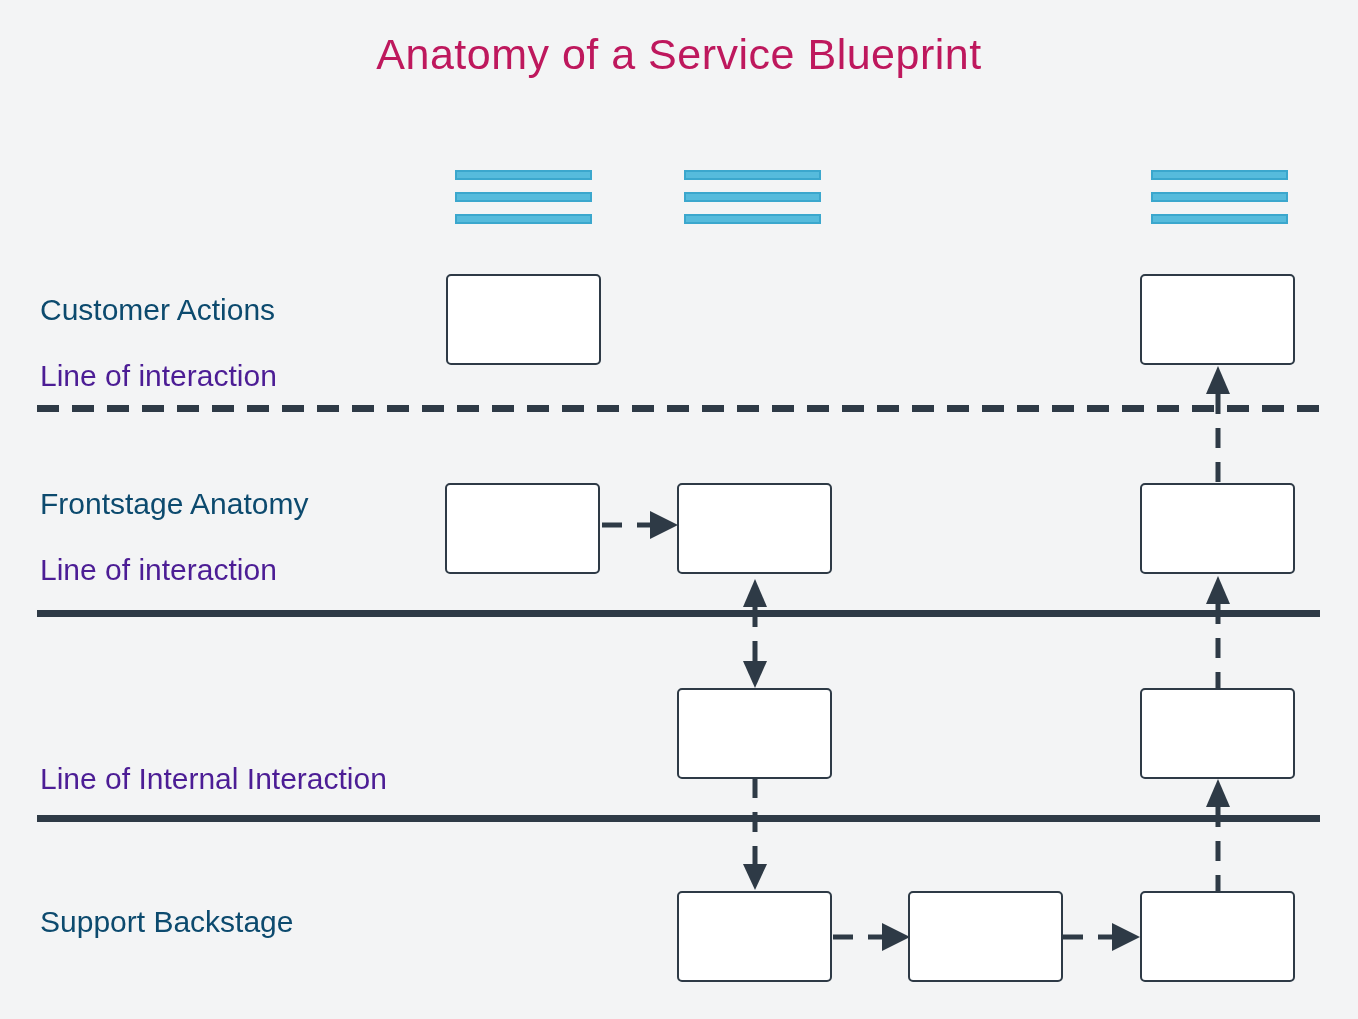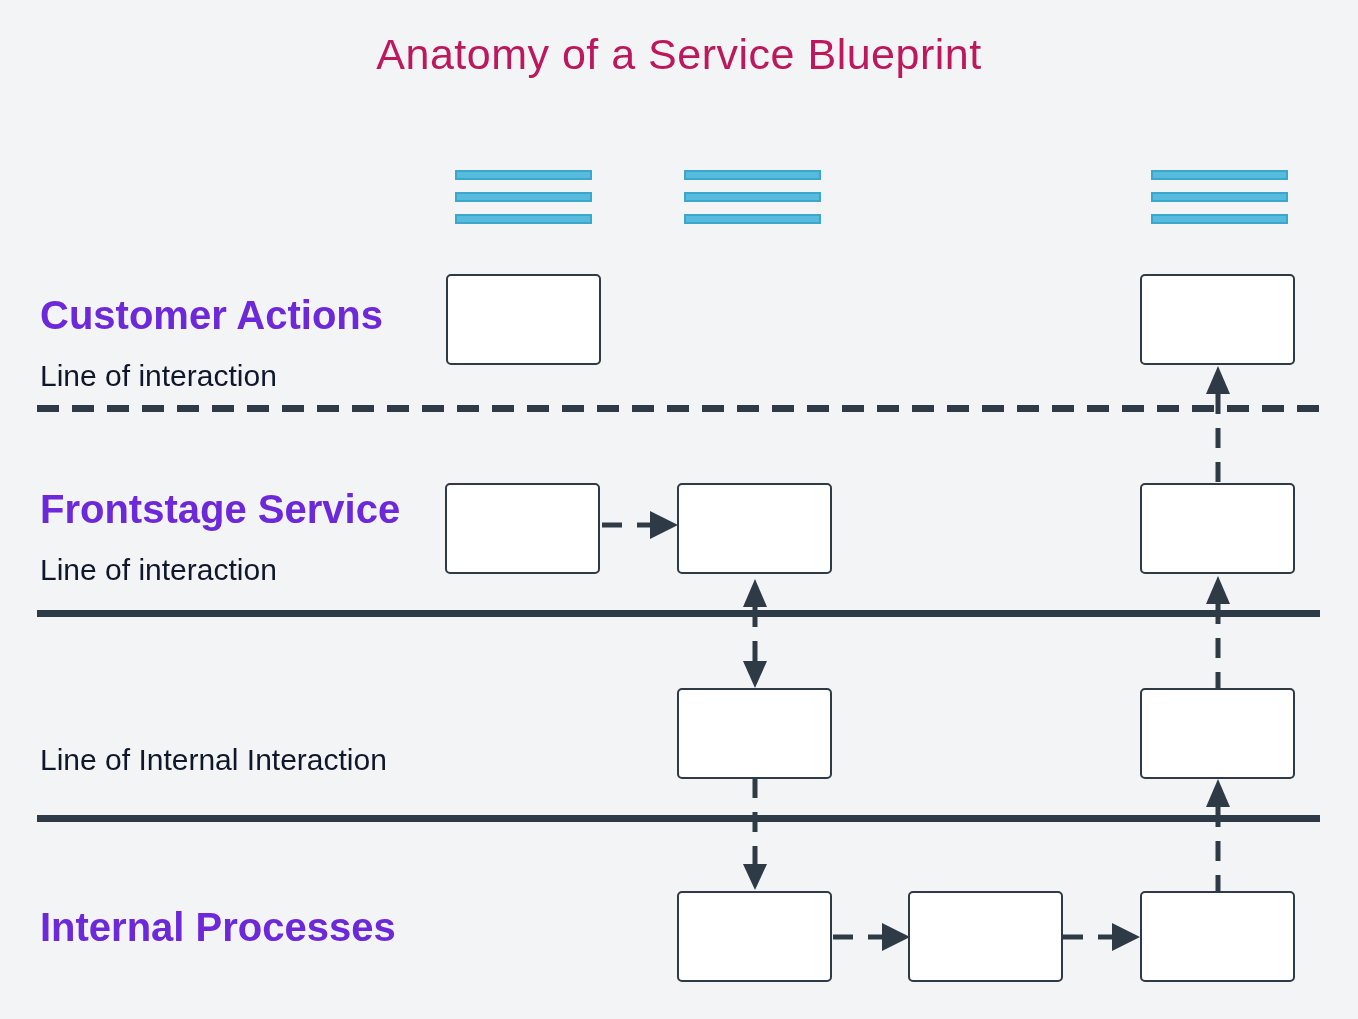--- a/index.html
+++ b/index.html
@@ -12,22 +12,22 @@
   }
   html,body{margin:0;padding:0;background:#e8eaec;}
   .canvas{
     position:relative;width:1358px;height:1019px;background:var(--bg);
     font-family:"Liberation Sans",sans-serif;color:var(--text);overflow:hidden;
   }
   .title{
     position:absolute;top:30px;left:0;width:100%;text-align:center;
     font-size:43px;font-weight:300;color:#be185d;letter-spacing:.5px;
   }
-  .lane-label{position:absolute;left:40px;font-size:40px;font-weight:700;color:#6d28d9;white-space:nowrap;}
-  .boundary-label{position:absolute;left:40px;font-size:30px;font-weight:300;color:#0f172a;white-space:nowrap;}
+  .lane-label{position:absolute;left:40px;font-size:30px;font-weight:400;color:#0c4a6e;white-space:nowrap;}
+  .boundary-label{position:absolute;left:40px;font-size:30px;font-weight:300;color:#4c1d95;white-space:nowrap;}
   .hline{position:absolute;left:37px;width:1283px;height:7px;background:var(--ink);}
   .hline.dashed{
     background:repeating-linear-gradient(90deg,var(--ink) 0 22px,transparent 22px 35px);
   }
   .box{
     position:absolute;width:155px;height:91px;box-sizing:border-box;
     background:var(--box-fill);border:2.5px solid var(--ink);border-radius:5px;
   }
   .menu-icon{position:absolute;width:137px;display:flex;flex-direction:column;gap:12px;}
   .menu-icon .bar{height:10px;box-sizing:border-box;background:var(--blue);border:2px solid var(--blue-border);}
@@ -53,24 +53,24 @@
     <div class="bar"></div>
   </div>
   <div class="menu-icon" style="left:1151px;top:170px;">
     <div class="bar"></div>
     <div class="bar"></div>
     <div class="bar"></div>
   </div>
 
   <div class="lane-label" style="top:293px;">Customer Actions</div>
   <div class="boundary-label" style="top:359px;">Line of interaction</div>
-  <div class="lane-label" style="top:487px;">Frontstage Service</div>
+  <div class="lane-label" style="top:487px;">Frontstage Anatomy</div>
   <div class="boundary-label" style="top:553px;">Line of interaction</div>
-  <div class="boundary-label" style="top:743px;text-align:center;">Line of Internal Interaction</div>
-  <div class="lane-label" style="top:905px;">Internal Processes</div>
+  <div class="boundary-label" style="top:762px;text-align:center;">Line of Internal Interaction</div>
+  <div class="lane-label" style="top:905px;">Support Backstage</div>
 
   <div class="hline dashed" style="top:405px;"></div>
   <div class="hline" style="top:610px;"></div>
   <div class="hline" style="top:815px;"></div>
 
   <div class="box" style="left:446px;top:274px;"></div>
   <div class="box" style="left:1140px;top:274px;"></div>
   <div class="box" style="left:445px;top:483px;"></div>
   <div class="box" style="left:677px;top:483px;"></div>
   <div class="box" style="left:1140px;top:483px;"></div>

